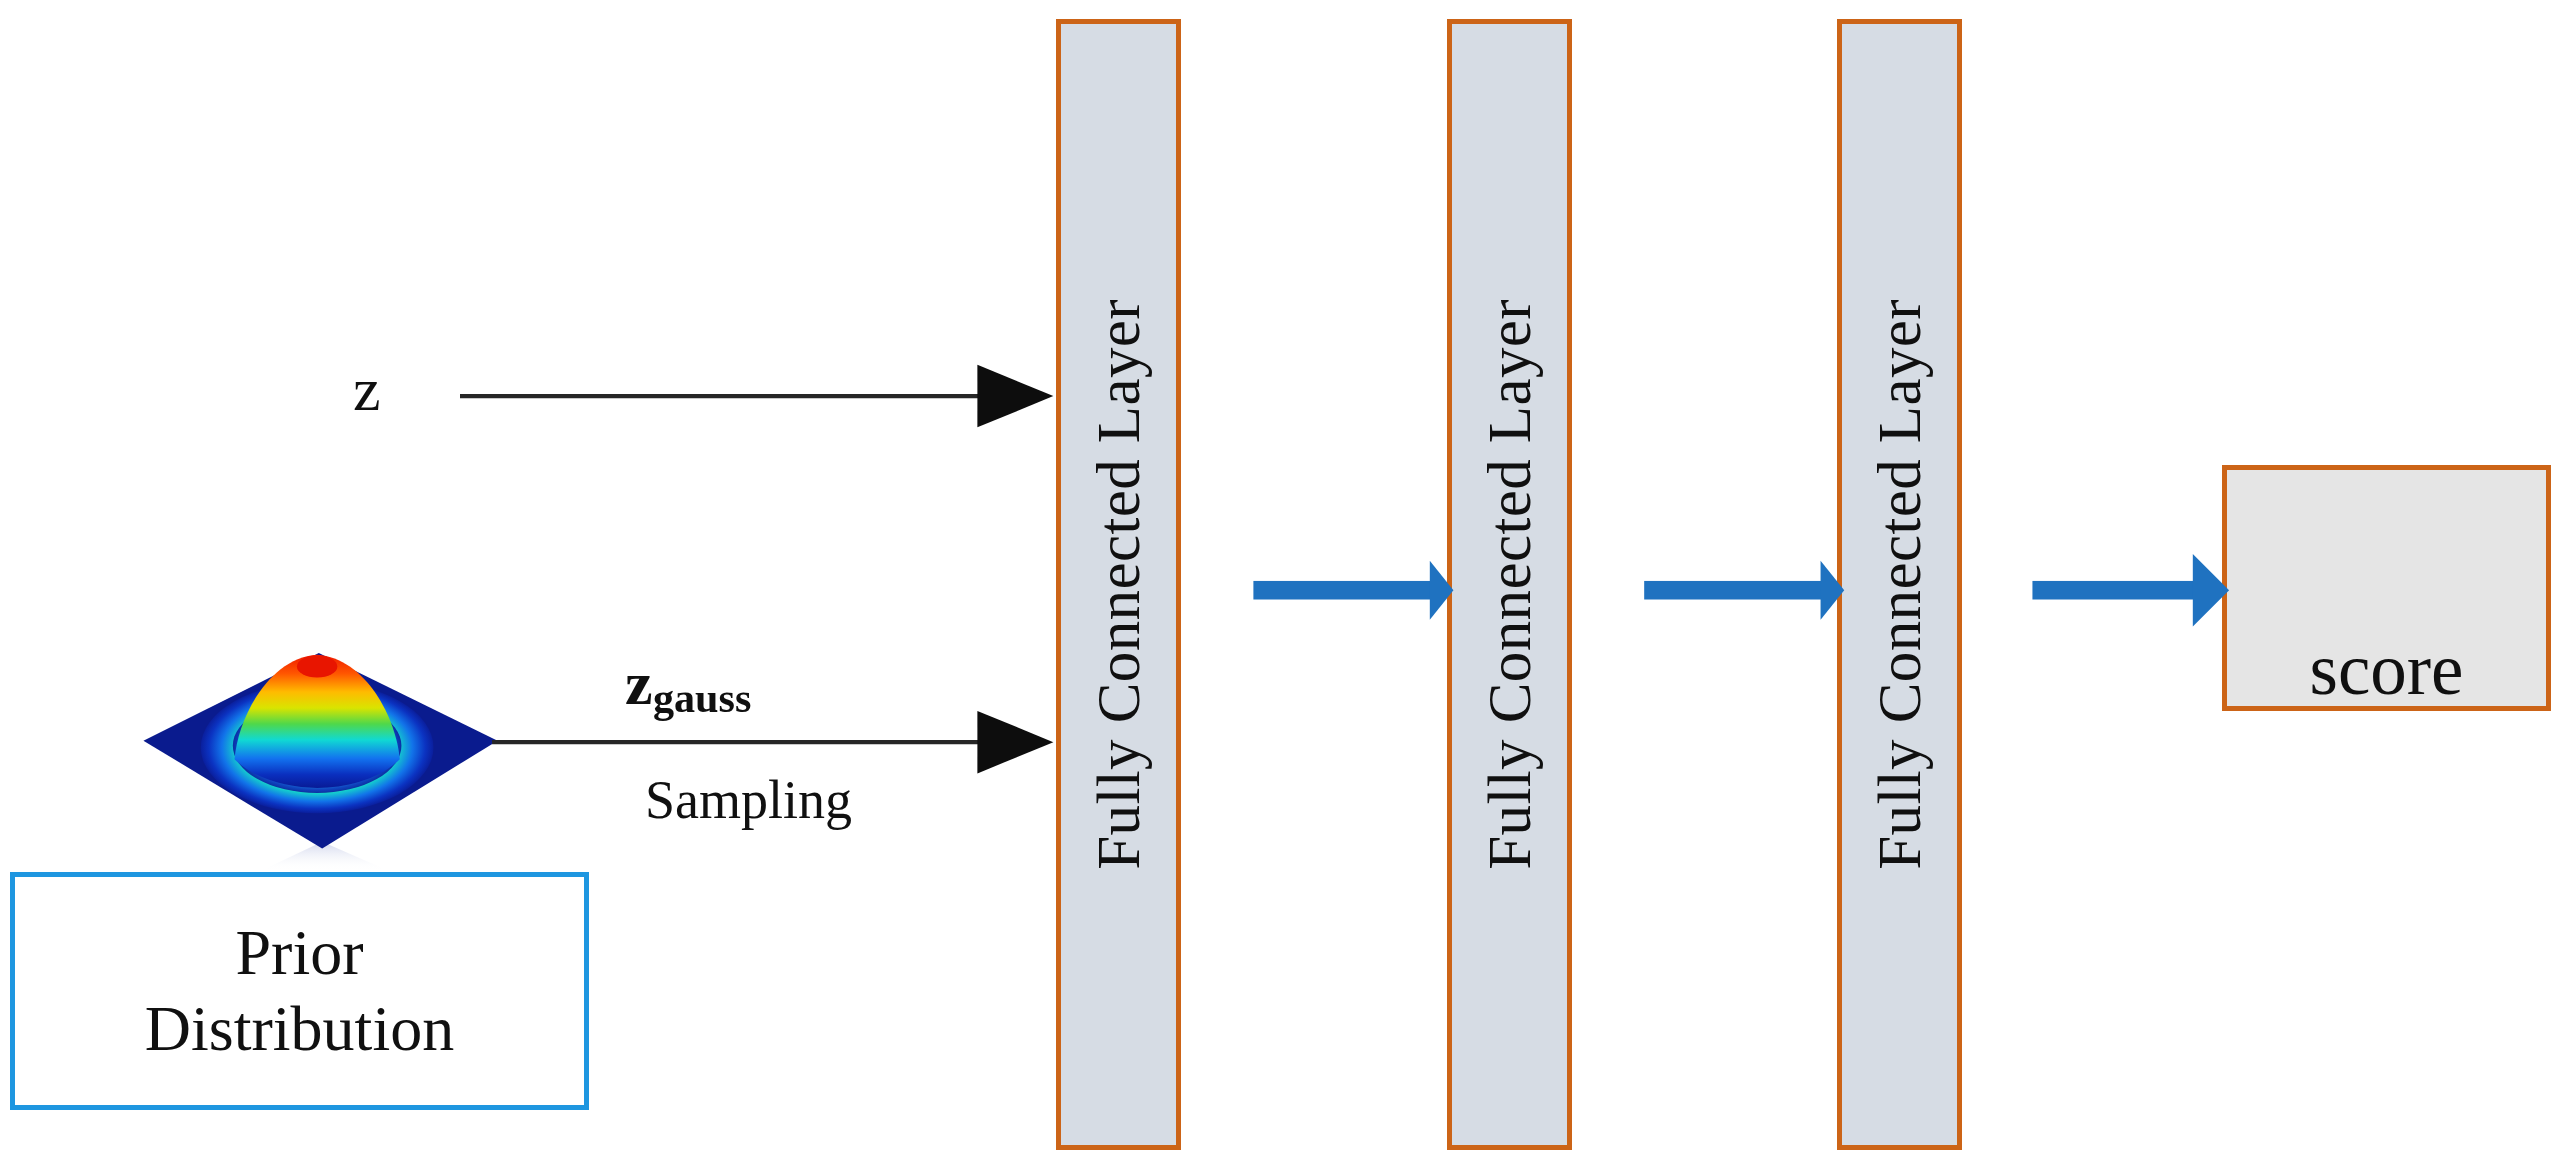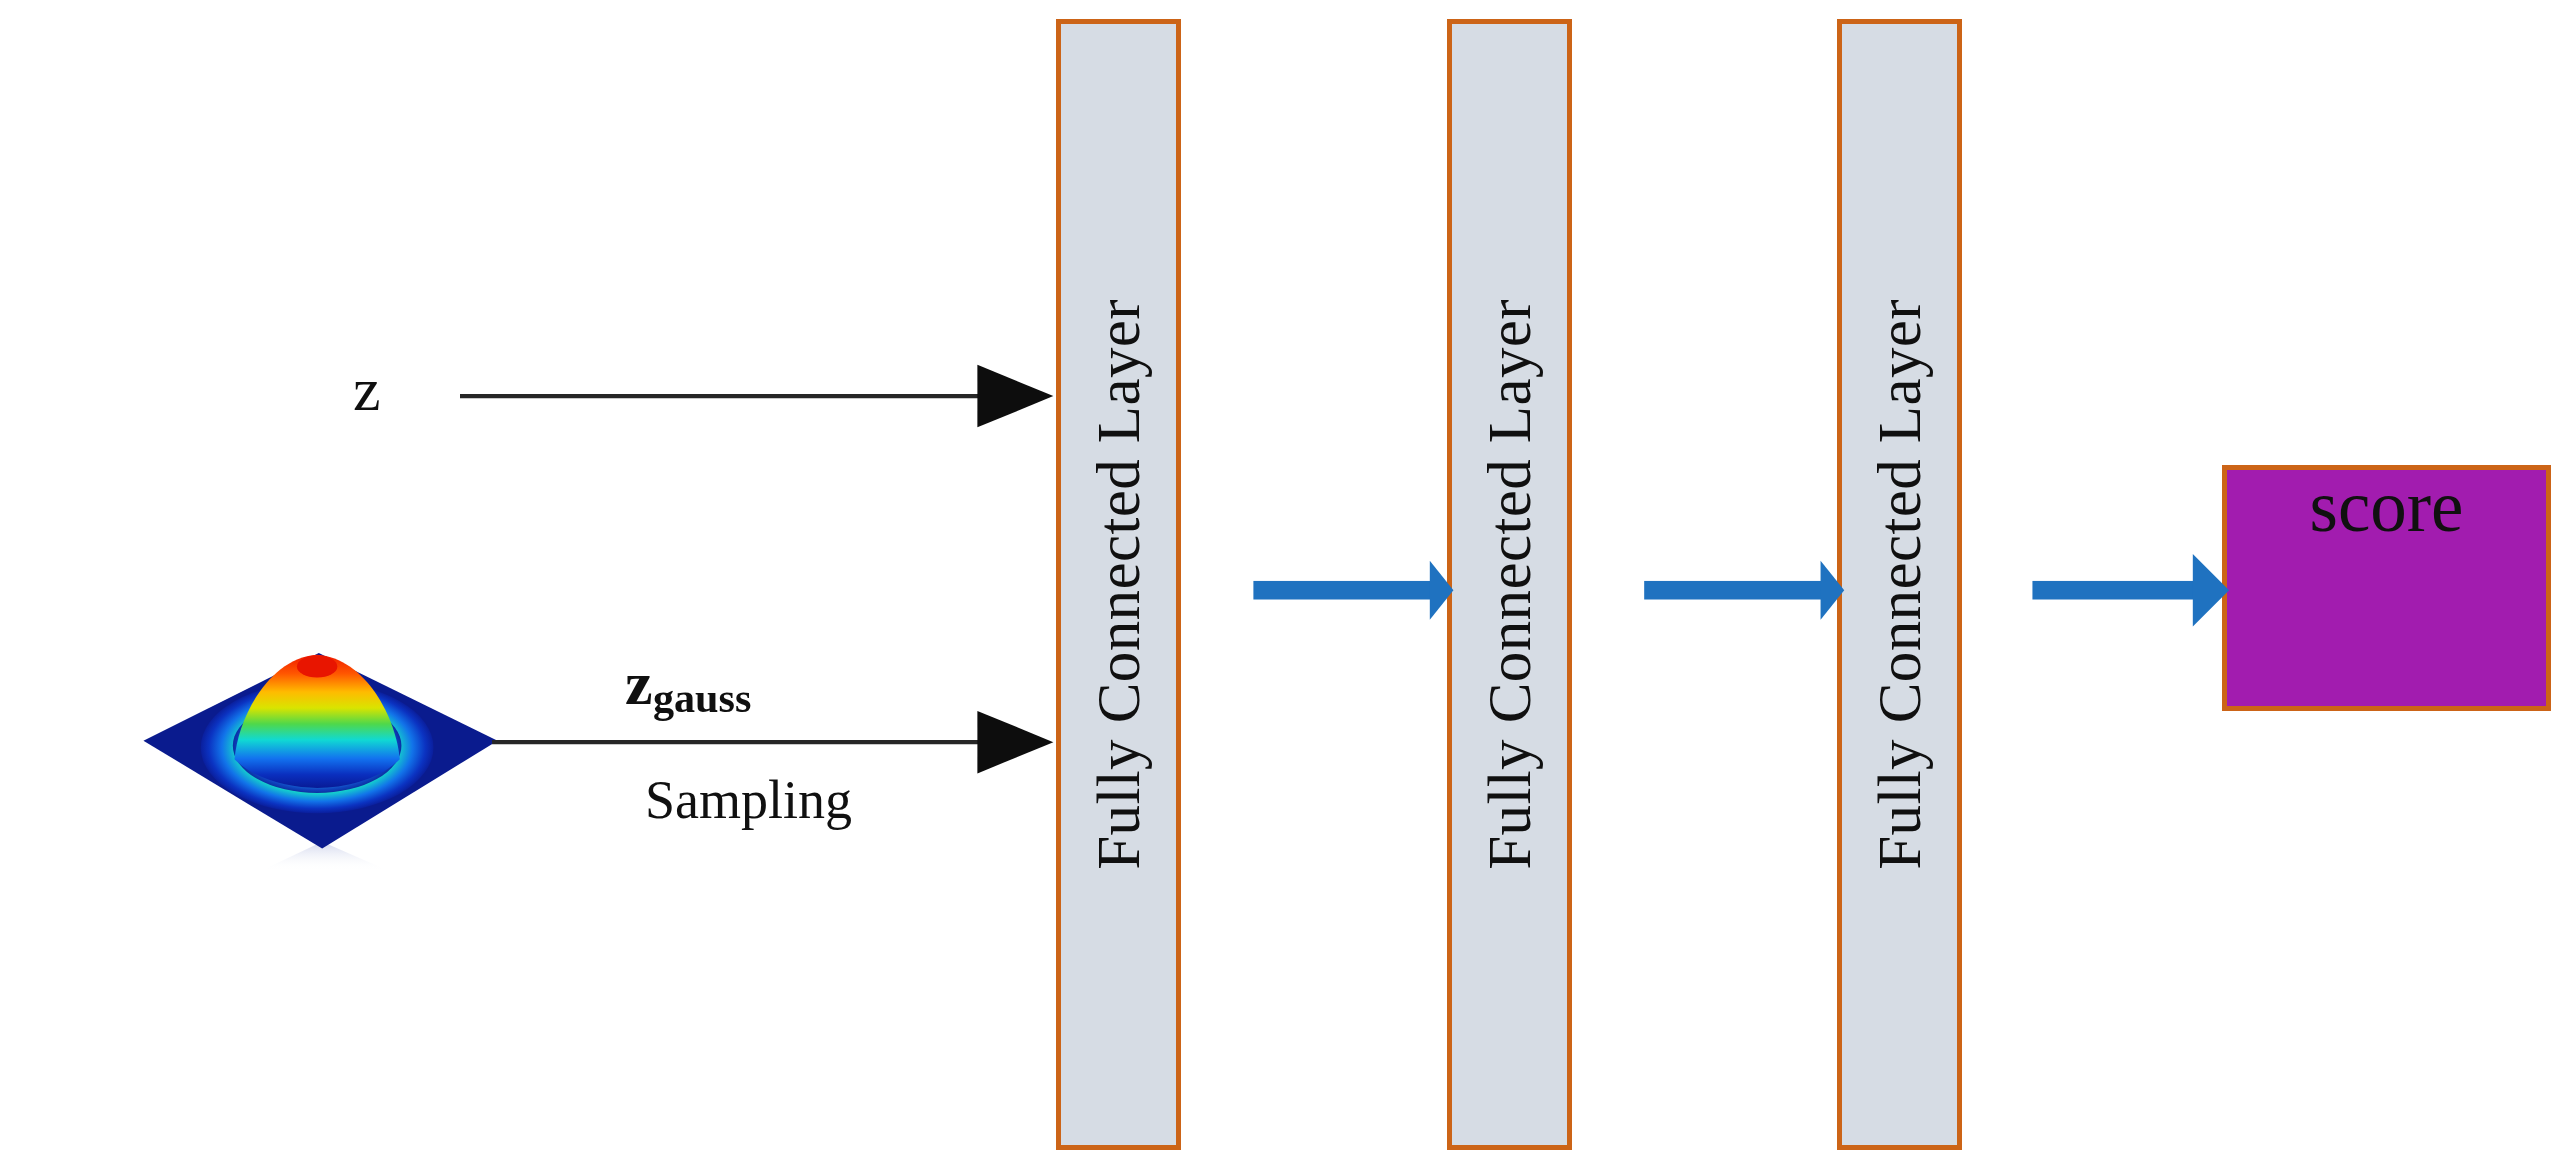--- a/index.html
+++ b/index.html
@@ -37,24 +37,24 @@
     color: #101010;
     white-space: nowrap;
     letter-spacing: 0.4px;
     line-height: 1;
   }
 
   
   .score-box {
     position: absolute;
     box-sizing: border-box;
-    background: #a21caf;
+    background: #e5e5e5;
     border: 5.9px solid #cc6417;
     display: flex;
-    align-items: flex-start;
+    align-items: flex-end;
     justify-content: center;
   }
   .score-label {
     font-family: "Liberation Serif", serif;
     font-size: 73px;
     color: #101010;
     line-height: 1;
   }
 
   
@@ -168,20 +168,24 @@
 
       <path d="M 118 140
                C 122 92, 158 20, 216 16
                C 274 20, 310 92, 314 140
                C 290 164, 250 174, 216 174
                C 182 174, 142 164, 118 140 Z" fill="url(#bumpGrad)"></path>
       <ellipse cx="216" cy="30" rx="24" ry="13" fill="#e81500"></ellipse>
     </svg>
   </div>
 
+  <div class="prior-box" style="left:10px; top:872px; width:285px; height:124px; width:579px; height:238px;">
+    <span class="prior-line">Prior</span>
+    <span class="prior-line">Distribution</span>
+  </div>
 
   <span class="lbl lbl-z" style="left:353px; top:358px;">z</span>
 
   <span class="lbl lbl-zgauss" style="left:625px; top:652px;">
     <span>z</span><sub>gauss</sub>
   </span>
 
   <span class="lbl lbl-sampling" style="left:609px; top:773px;">Sampling</span>
 
   <div class="fc-box" style="left:1056px; top:18.6px; width:125px; height:1131px;">

